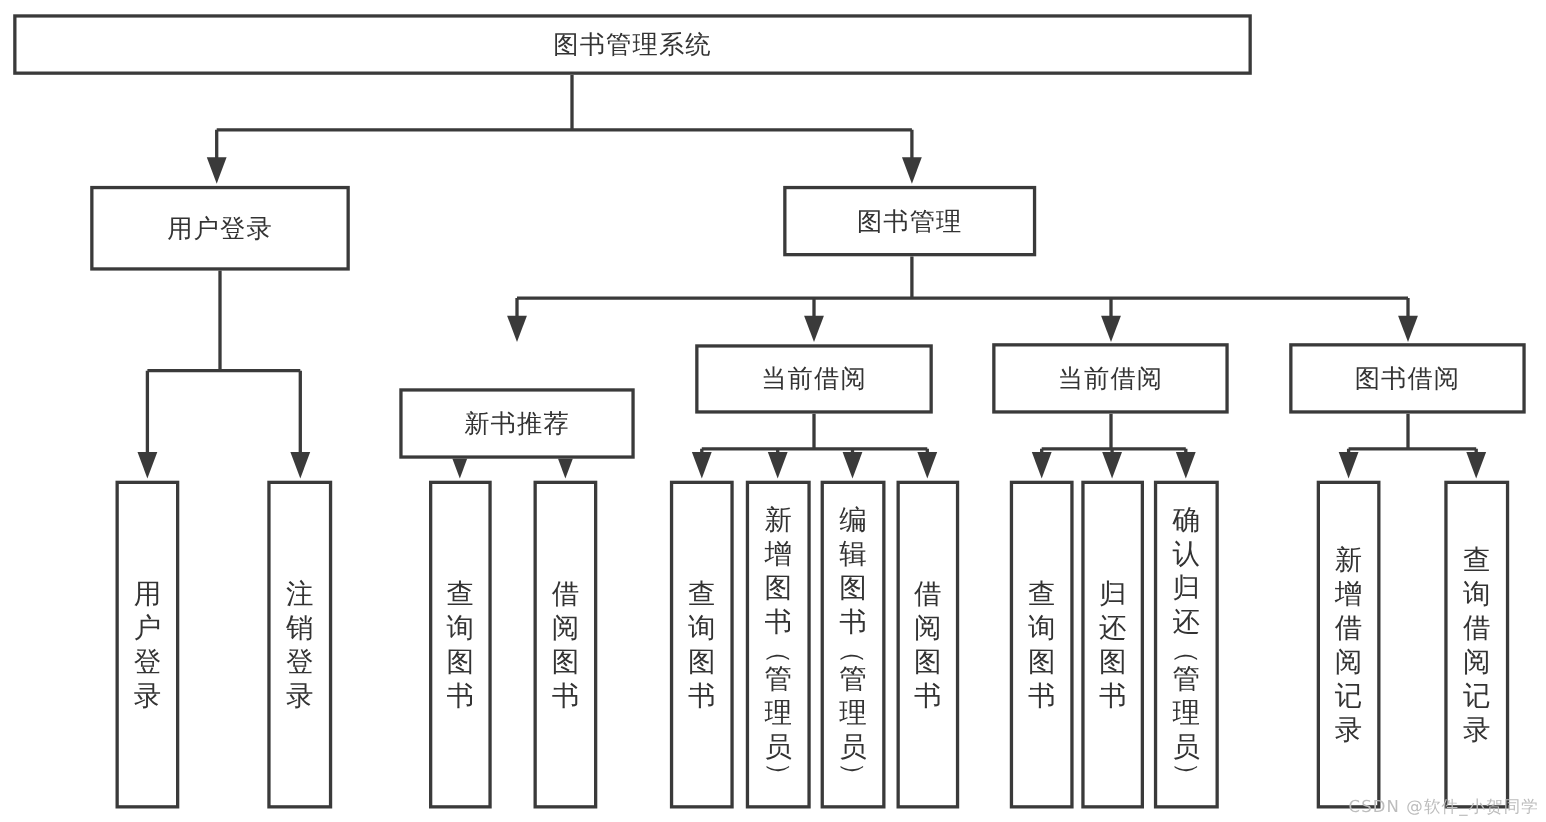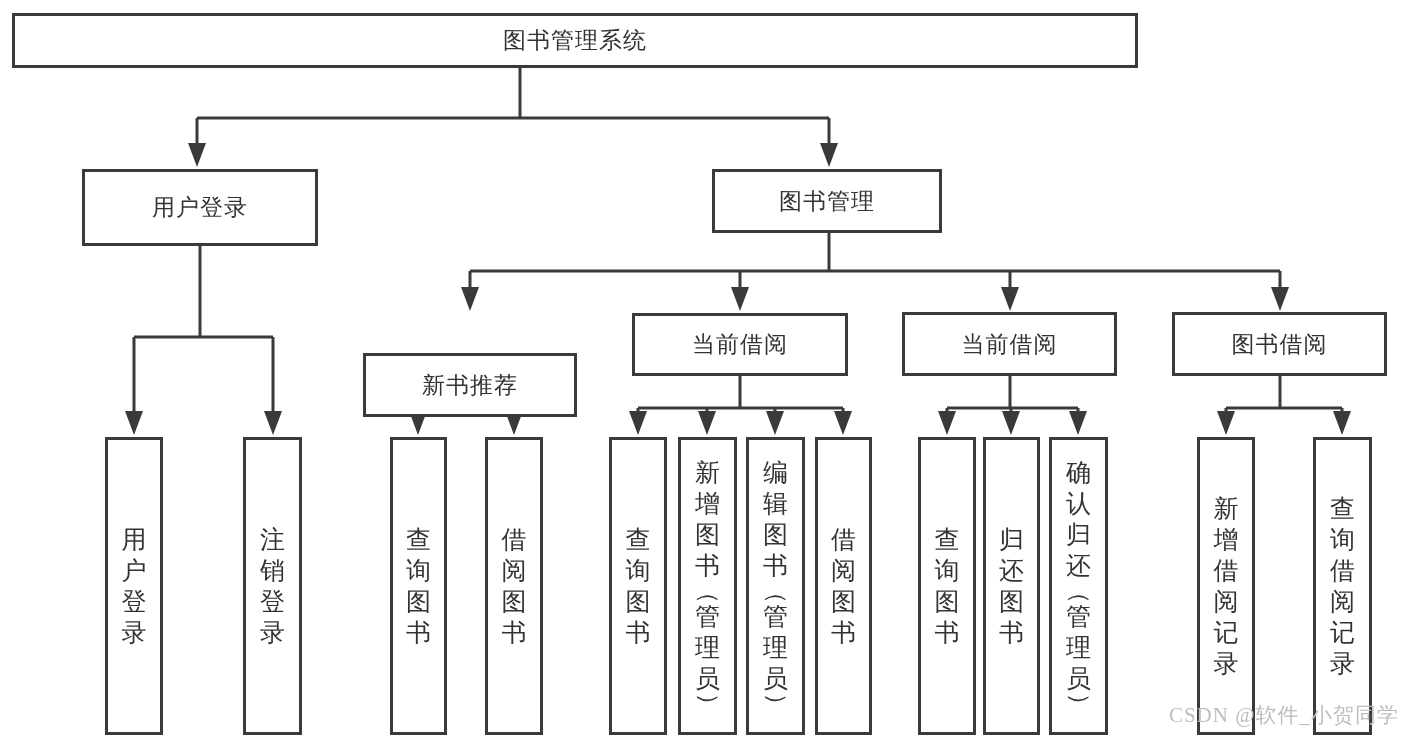--- a/index.html
+++ b/index.html
@@ -23,24 +23,23 @@
     background:#fff;
     color:var(--text);
     display:flex;align-items:center;justify-content:center;
     box-sizing:border-box;
   }
   .hbox{font-size:23px;letter-spacing:1px;white-space:nowrap;}
   .vbox{flex-direction:column;gap:3px;}
   .vchar{display:block;font-size:25px;line-height:1.12;text-align:center;}
   .vparen{transform:rotate(90deg);line-height:0.72;font-size:24px;}
   .watermark{
-    position:absolute;right:6px;bottom:18px;
-    font-size:21px;color:var(--wm);letter-spacing:1px;white-space:nowrap;
+    position:absolute;right:6px;bottom:4px;
+    font-size:15px;color:var(--wm);letter-spacing:1px;white-space:nowrap;
     z-index:5;
-    font-family:Liberation Serif, serif;
   }
 </style>
 </head>
 <body>
 
 <div id="stage">
 
   <svg class="connectors" width="1405" height="747" viewBox="0 0 1405 747">
 
     <path class="cline" d="M520,68 V118 M197,118 H829 M197,118 V145 M829,118 V145"></path>

